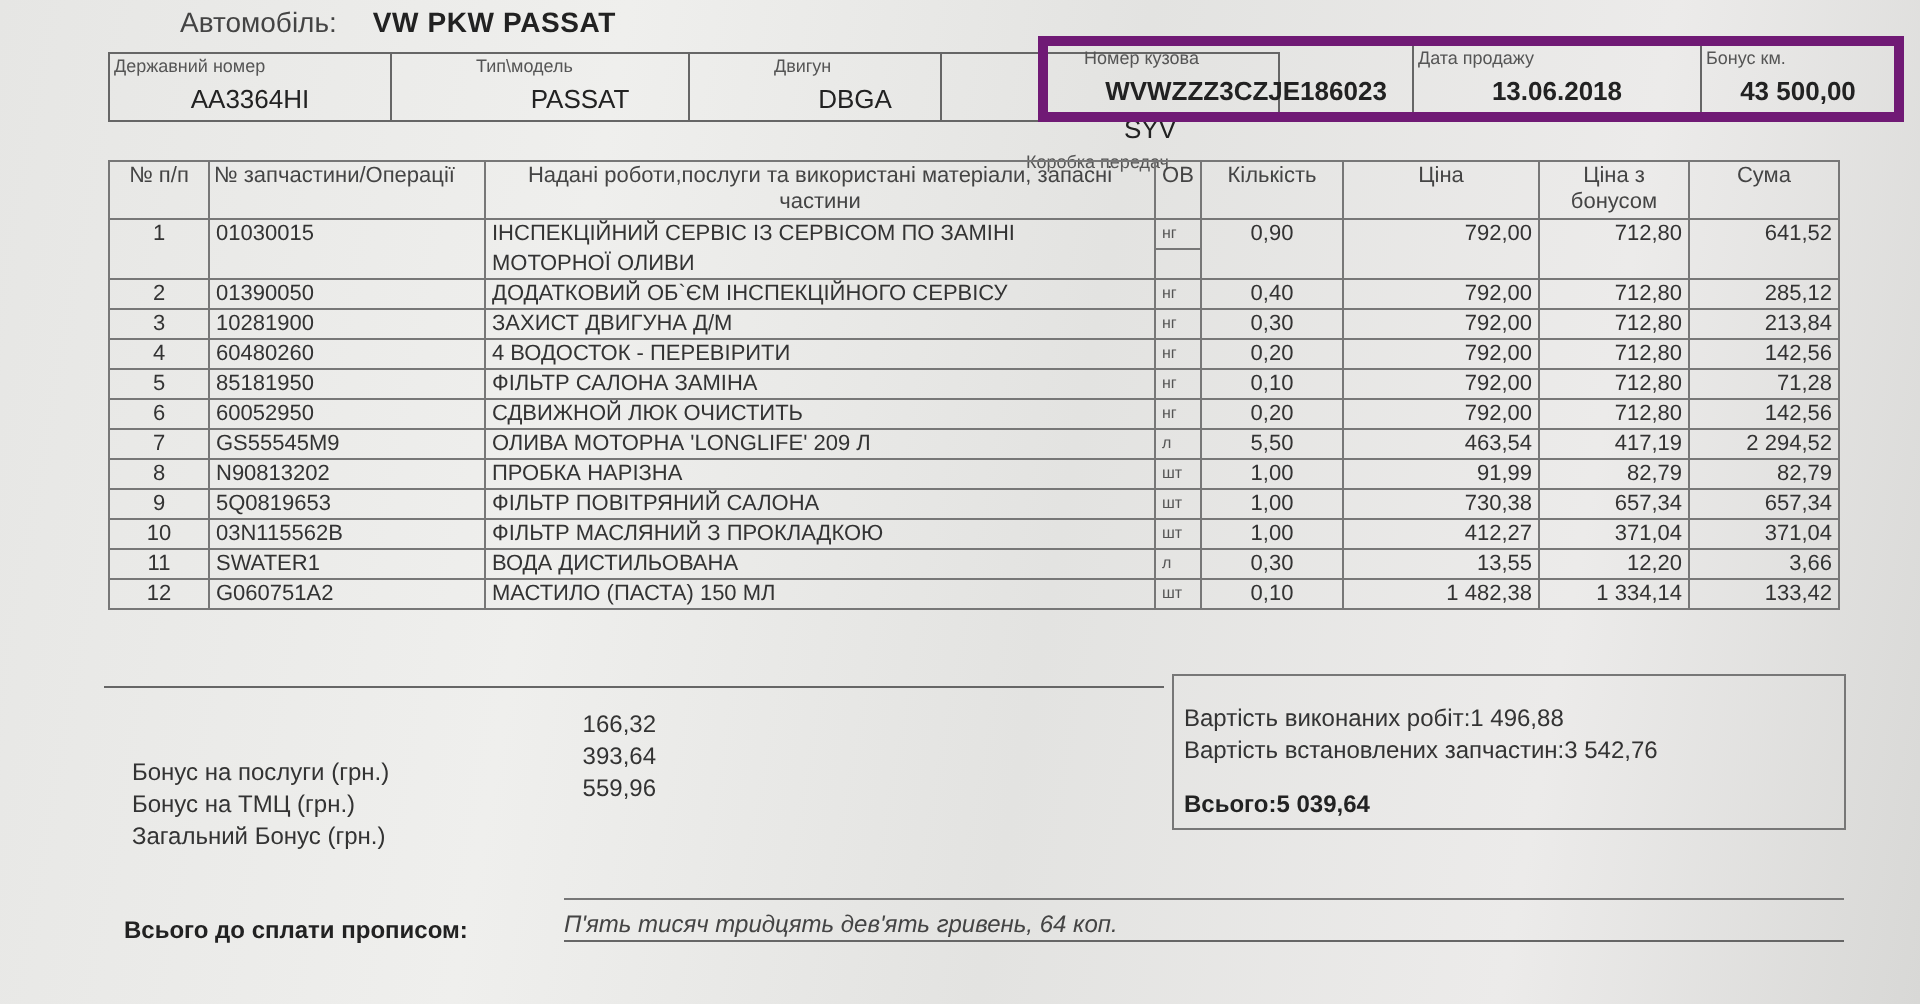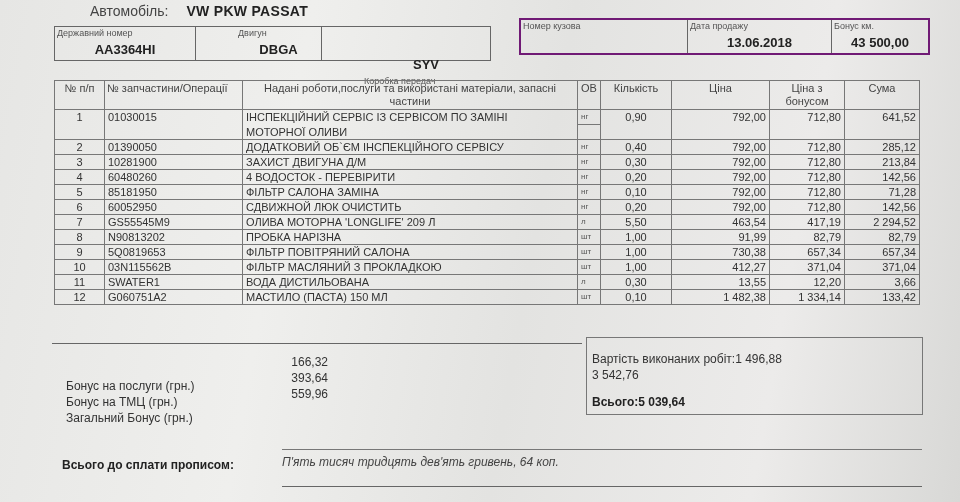--- a/index.html
+++ b/index.html
@@ -4,72 +4,77 @@
 <style>
   html,body{margin:0;padding:0;}
   body{width:960px;height:502px;overflow:hidden;background:#dcdcdc;font-family:"Liberation Sans",sans-serif;color:#2a2a2a;position:relative;}
   .paper{position:absolute;left:0;top:0;width:960px;height:502px;background:linear-gradient(100deg,#e6e6e4 0%,#efefed 30%,#e3e3e1 55%,#ecebea 80%,#d8d8d6 100%);}
   .car-line{position:absolute;left:54px;top:3px;font-size:14px;color:#444;margin-left:36px;}
   .car-line .val{font-weight:bold;color:#222;margin-left:18px;letter-spacing:0.3px;}
   .info{position:absolute;left:54px;top:26px;height:33px;display:flex;border:1px solid #666;gap:40px;}
   .info .c{border-right:1px solid #666;position:relative;}
   .info .c:last-child{border-right:none;margin-top:48px;}
   .info .lbl{position:absolute;left:2px;top:1px;font-size:9px;color:#555;}
-  .info .v{position:absolute;left:0;right:0;bottom:3px;text-align:center;font-size:13px;font-weight:bold;color:#222;}
-  .info2{position:absolute;left:519px;top:18px;height:33px;display:flex;border:2px solid #701a75;}
+  .info .v{position:absolute;left:0;right:0;bottom:3px;text-align:center;font-size:13px;font-weight:normal;color:#222;}
+  .info2{position:absolute;left:519px;top:18px;height:33px;display:flex;border:5px solid #701a75;padding-left:16px;}
   .info2 .c{border-right:1px solid #666;position:relative;}
   .info2 .c:last-child{border-right:none;}
   .info2 .lbl{position:absolute;left:2px;top:1px;font-size:9px;color:#555;}
   .info2 .v{position:absolute;left:0;right:0;bottom:3px;text-align:center;font-size:13px;font-weight:bold;color:#222;}
   table.items{position:absolute;left:54px;top:80px;border-collapse:collapse;font-size:11px;color:#333;}
   table.items th{font-weight:normal;border:1px solid #777;vertical-align:top;padding:1px 2px;font-size:11px;color:#444;line-height:13px;}
   table.items td{border:1px solid #777;padding:0 3px;height:14px;line-height:14px;white-space:nowrap;}
   td.num,td.c{text-align:center;}
   td.r{text-align:right;}
   td.ov{font-size:8px;color:#555;}
   td.desc{font-size:11px;}
   .bonus{position:absolute;left:66px;top:355px;font-size:12px;color:#333;}
   .bonus .row{display:flex;height:16px;}
   .bonus .k{width:218px;margin-top:24px;}
   .bonus .v{width:44px;text-align:right;}
   .rule-left{position:absolute;left:52px;top:343px;width:530px;border-top:1px solid #666;}
   .totals{position:absolute;left:586px;top:337px;width:335px;height:76px;border:1px solid #777;font-size:12px;color:#333;}
   .totals .row{position:absolute;left:5px;right:3px;display:flex;justify-content:flex-start;}
   .totals .bold{font-weight:bold;color:#222;}
   .words-label{position:absolute;left:62px;top:458px;font-size:12px;font-weight:bold;color:#222;}
-  .words{position:absolute;left:282px;top:455px;width:640px;font-size:12px;font-style:italic;color:#444;border-bottom:1px solid #666;padding-bottom:17px;}
+  .words{position:absolute;left:282px;top:455px;width:640px;font-size:12px;font-style:italic;color:#444;border-bottom:1px solid #666;padding-bottom:1px;}
   .words-top{position:absolute;left:282px;top:449px;width:640px;border-top:1px solid #777;}
 </style>
 </head>
 <body>
 
 <div class="paper"></div>
 
 <div class="car-line">
   <span>Автомобіль:</span><span class="val">VW PKW  PASSAT</span>
 </div>
 
 <div class="info">
   <div class="c" style="width:140px">
       <span class="lbl">Державний номер</span>
       <span class="v">AA3364HI</span>
     </div>
+  <div class="c" style="width:108px">
+      <span class="lbl">Тип\модель</span>
+      <span class="v">PASSAT</span>
+    </div>
   <div class="c" style="width:85px">
       <span class="lbl">Двигун</span>
       <span class="v">DBGA</span>
     </div>
   <div class="c" style="width:128px">
       <span class="lbl">Коробка передач</span>
       <span class="v">SYV</span>
     </div>
 </div>
 
 <div class="info2">
   <div class="c" style="width:166px">
       <span class="lbl">Номер кузова</span>
+      <span class="v">WVWZZZ3CZJE186023</span>
     </div>
   <div class="c" style="width:143px">
       <span class="lbl">Дата продажу</span>
       <span class="v">13.06.2018</span>
     </div>
   <div class="c" style="width:96px">
       <span class="lbl">Бонус км.</span>
       <span class="v">43 500,00</span>
     </div>
 </div>
@@ -231,20 +236,21 @@
       <span class="v">559,96</span>
     </div>
 </div>
 
 <div class="totals">
   <div class="row" style="top:14px">
       <span>Вартість виконаних робіт:</span>
       <span>1 496,88</span>
     </div>
   <div class="row" style="top:30px">
+      <span>Вартість встановлених запчастин:</span>
       <span>3 542,76</span>
     </div>
   <div class="row bold" style="top:57px">
       <span>Всього:</span>
       <span>5 039,64</span>
     </div>
 </div>
 
 <div class="words-top"></div>
 <div class="words-label">Всього до сплати прописом:</div>

